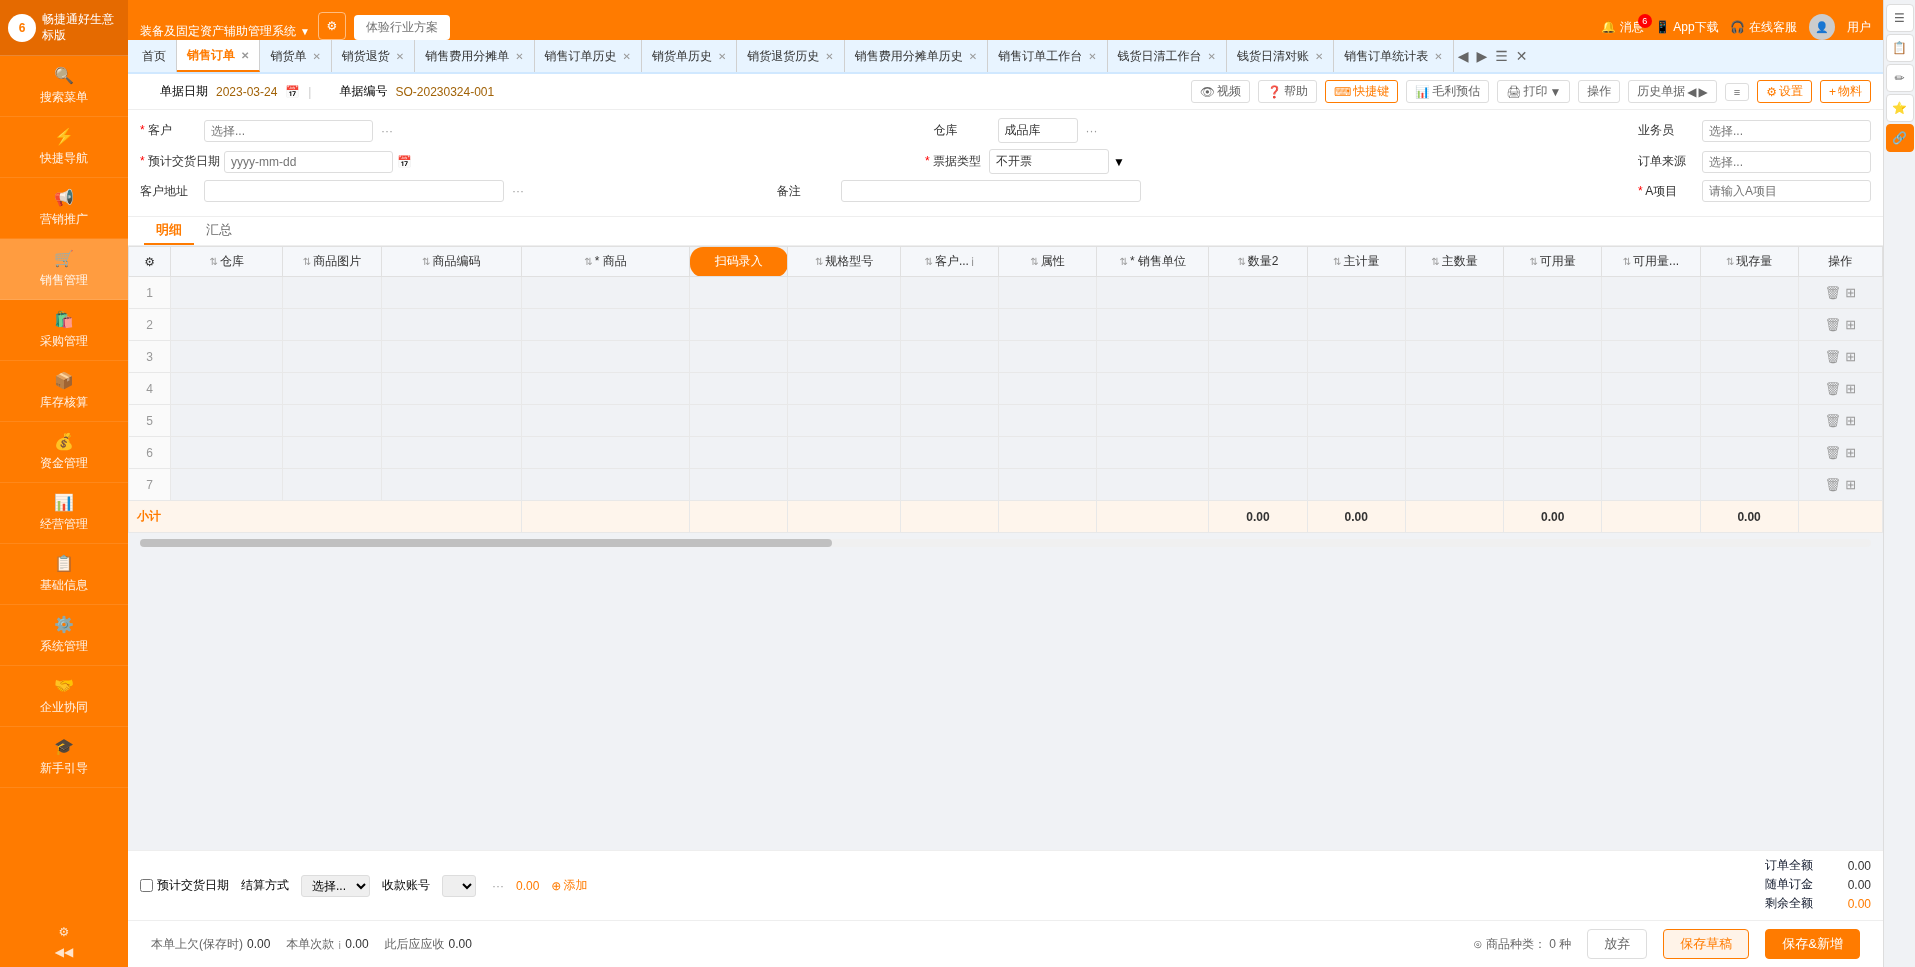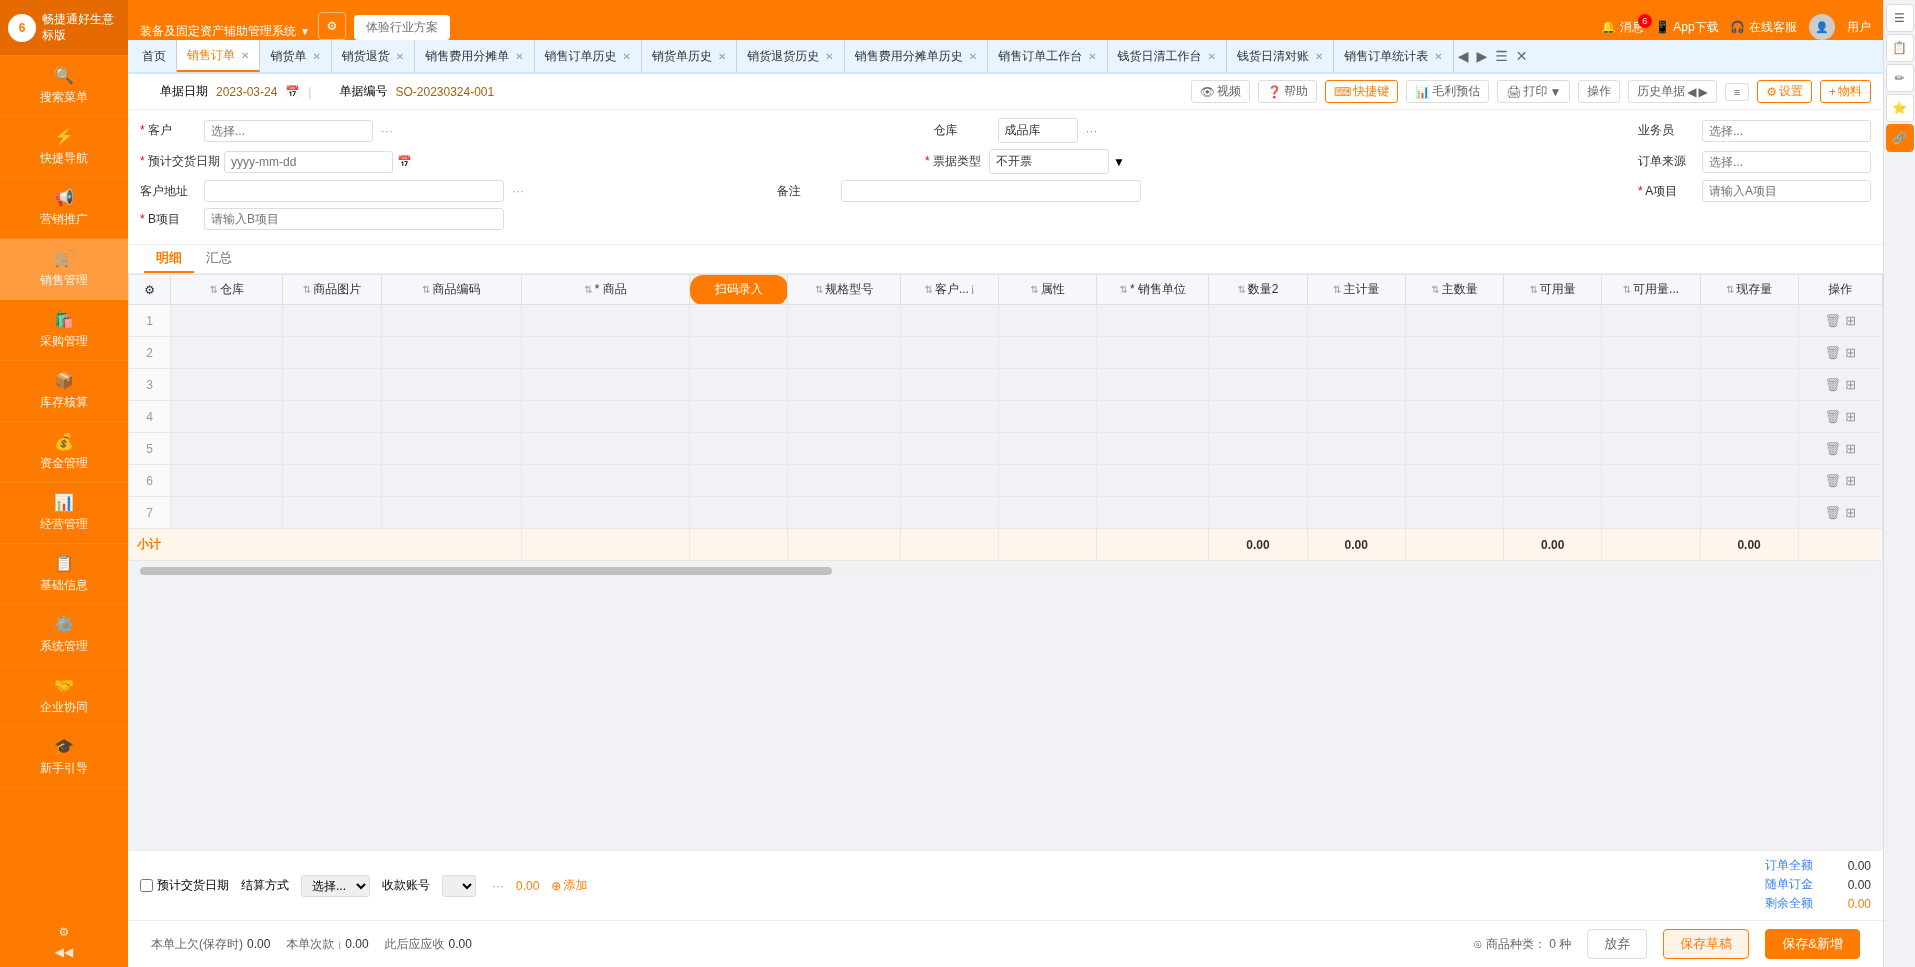--- a/index.html
+++ b/index.html
@@ -95,21 +95,21 @@
       padding: 0 4px;
       flex-shrink: 0;
       overflow: hidden;
     }
     .tab {
       padding: 0 10px; height: 32px; display: flex; align-items: center; gap: 4px;
       cursor: pointer; font-size: 12px; white-space: nowrap; color: #333;
       border-right: 1px solid #d0d0d0;
     }
     .tab.active {
-      background: white; color: #ff7b00; border-bottom: 2px solid #ff7b00; font-weight: normal;
+      background: white; color: #ff7b00; border-bottom: 2px solid #ff7b00; font-weight: bold;
     }
     .tab-close { color: #999; font-size: 10px; margin-left: 2px; }
     .tab-nav { padding: 0 4px; cursor: pointer; color: #666; font-size: 14px; }
 
     
     .toolbar {
       background: white;
       padding: 6px 12px;
       display: flex;
       align-items: center;
@@ -180,21 +180,21 @@
       gap: 12px;
       flex-shrink: 0;
     }
     .bottom-checkbox { display: flex; align-items: center; gap: 4px; }
     .bottom-select { border: 1px solid #ddd; padding: 2px 6px; border-radius: 3px; font-size: 12px; }
     .amount-display { color: #ff7b00; }
     .add-btn { color: #ff7b00; cursor: pointer; display: flex; align-items: center; gap: 2px; }
     .bottom-spacer { flex: 1; }
     .summary-box { text-align: right; font-size: 12px; }
     .summary-row { display: flex; justify-content: flex-end; gap: 8px; align-items: center; margin-bottom: 2px; }
-    .summary-label { color: #3b82f6; }
+    .summary-label { color: #0f172a; }
     .summary-value { color: #333; min-width: 50px; text-align: right; }
 
     
     .footer {
       background: white;
       border-top: 1px solid #eee;
       padding: 8px 23px;
       display: flex;
       align-items: center;
       gap: 16px;
@@ -473,24 +473,20 @@
       <span class="form-label">客户地址</span>
       <input class="form-input" type="text" style="min-width: 300px;">
       <span class="form-dots">···</span>
       <span style="flex:0.5"></span>
       <span class="form-label">备注</span>
       <input class="form-input" type="text" style="min-width: 300px;">
       <span style="flex:1"></span>
       <span class="form-label required">A项目</span>
       <input class="form-input" type="text" placeholder="请输入A项目" style="">
     </div>
-    <div class="form-row">
-      <span class="form-label required">B项目</span>
-      <input class="form-input" type="text" style="min-width: 300px;" placeholder="请输入B项目">
-    </div>
   </div>
 
   <div style="background:white; padding:0 16px; border-bottom:1px solid #eee; display:flex;">
     <div class="content-tab active">明细</div>
     <div class="content-tab">汇总</div>
   </div>
 
   <div class="table-wrapper">
     <table class="data-table">
       <thead>

